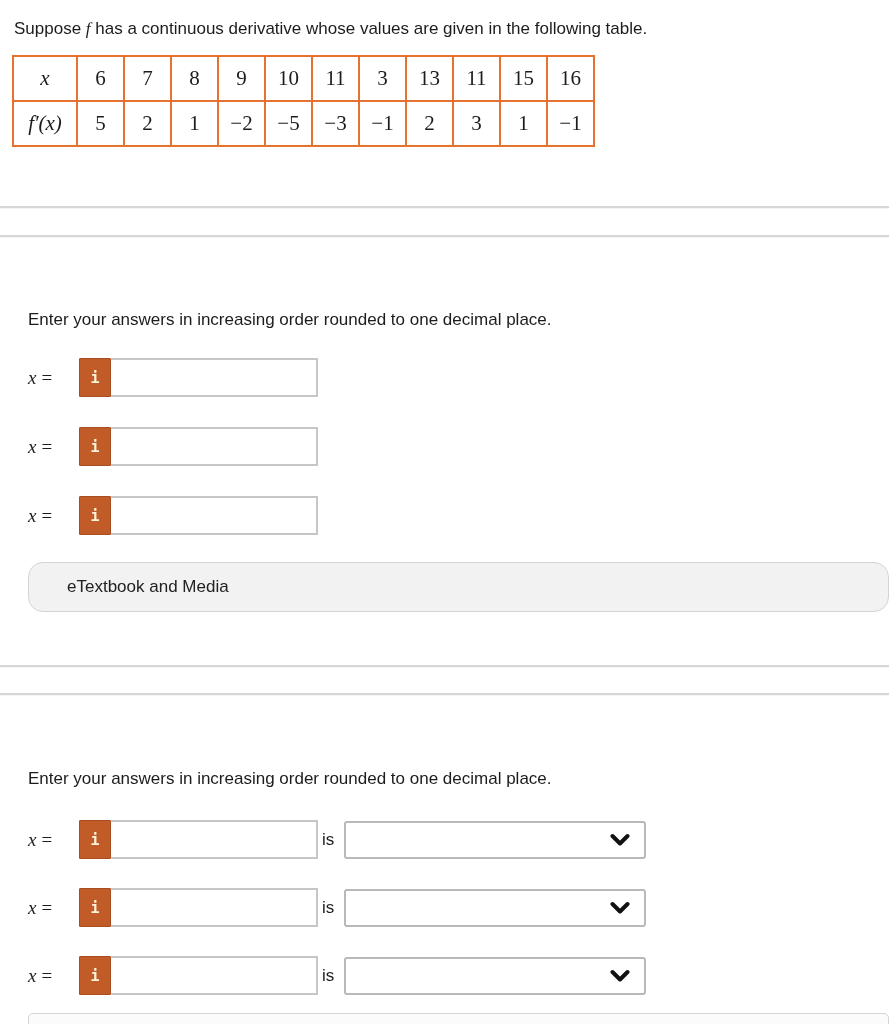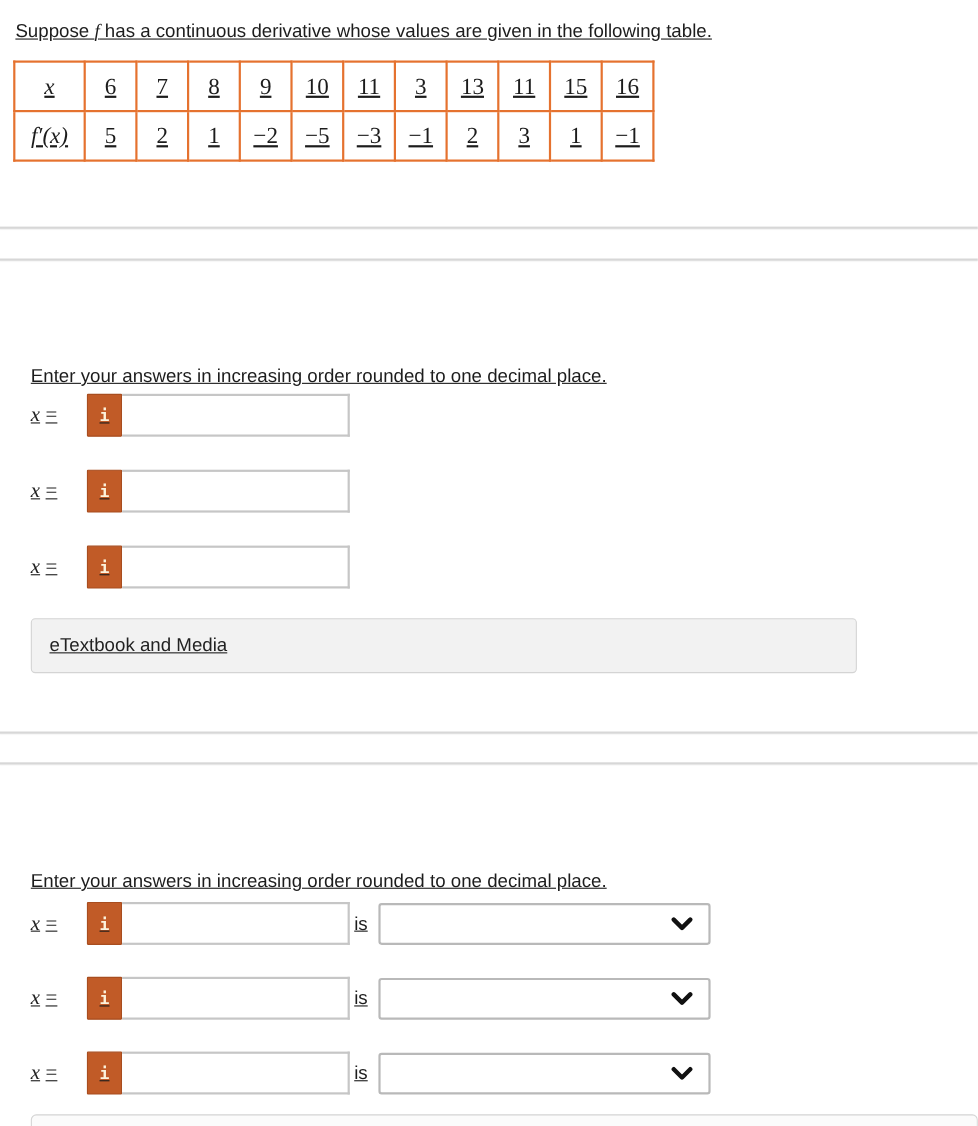--- a/index.html
+++ b/index.html
@@ -1,20 +1,20 @@
 <!DOCTYPE html>
 <html><head>
 <meta charset="utf-8">
 <style>
   * { box-sizing: border-box; margin: 0; padding: 0; }
   html,body { background:#ffffff; }
   body { font-family: "Liberation Sans", sans-serif; color:#1c1c1c; }
   #app { position:relative; width:889px; height:1024px; overflow:hidden; background:#fff; }
 
-  .abs { position:absolute;text-decoration:underline; }
+  .abs { position:absolute; }
 
   
   .statement { left:14px; top:19px; font-size:17px; }
   .m  { font-family:"Liberation Serif", serif; font-style:italic; }
   .ms { font-family:"Liberation Serif", serif; font-style:normal; }
 
   
   .dtable { left:12px; top:55px; border-collapse:collapse; }
   .dtable td {
     border:2px solid #E5722F; text-align:center; vertical-align:middle;
@@ -22,21 +22,21 @@
   }
   .dtable td.hcol { width:64px; }
   .dtable td.dcol { width:47px; }
 
   
   .divider { left:0; width:889px; height:2px; background:#d7d7d7; box-shadow:0 1px 1px rgba(0,0,0,0.05); }
 
   .heading { font-size:17px; }
   .heading b { font-weight:bold; }
   .heading .m, .heading .ms { font-size:18px; }
-  .instruction { font-size:17px;margin-top:22px; }
+  .instruction { font-size:17px; }
 
   
   .arow { display:flex; align-items:center; height:39px; }
   .xlab { width:51px; font-size:19px; font-family:"Liberation Serif", serif; }
   .xlab .var { font-style:italic; }
   .xlab .eq { font-style:normal; margin-left:5px; }
   .ibtn {
     width:32px; height:39px; flex:0 0 32px;
     background:#C15B27; border:1px solid #A84D1F; border-radius:1px;
     color:#FCF3DC; font-family:"DejaVu Sans Mono", monospace; font-weight:bold; font-size:15px;
@@ -49,23 +49,23 @@
   .islab { font-size:17px; margin:0 10px 0 4px; }
   .sel {
     position:relative; width:302px; height:38px; background:#fff;
     border:2px solid #b9b9b9; border-radius:3px; cursor:pointer;
     display:flex; align-items:center; padding:0 40px 0 10px; font-size:16px;
   }
   .sel .chev { position:absolute; right:14px; top:50%; transform:translateY(-50%); width:20px; height:13px; }
 
   
   .etext {
-    left:28px; top:562px; width:751px; height:50px;
-    background:#f2f2f2; border:1px solid #d4d4d4; border-radius:4px;
-    font-size:17px; color:#222; text-align:left; padding-left:16px;
+    left:28px; top:562px; width:861px; height:50px;
+    background:#f2f2f2; border:1px solid #d4d4d4; border-radius:15px;
+    font-size:17px; color:#222; text-align:left; padding-left:38px;
     display:flex; align-items:center; cursor:pointer; font-family:"Liberation Sans", sans-serif;
   }
 
   
   .bottombar {
     left:28px; top:1013px; width:861px; height:22px;
     background:#fbfbfb; border:1px solid #d4d4d4; border-radius:5px 5px 0 0;
   }
 </style>
 </head>

